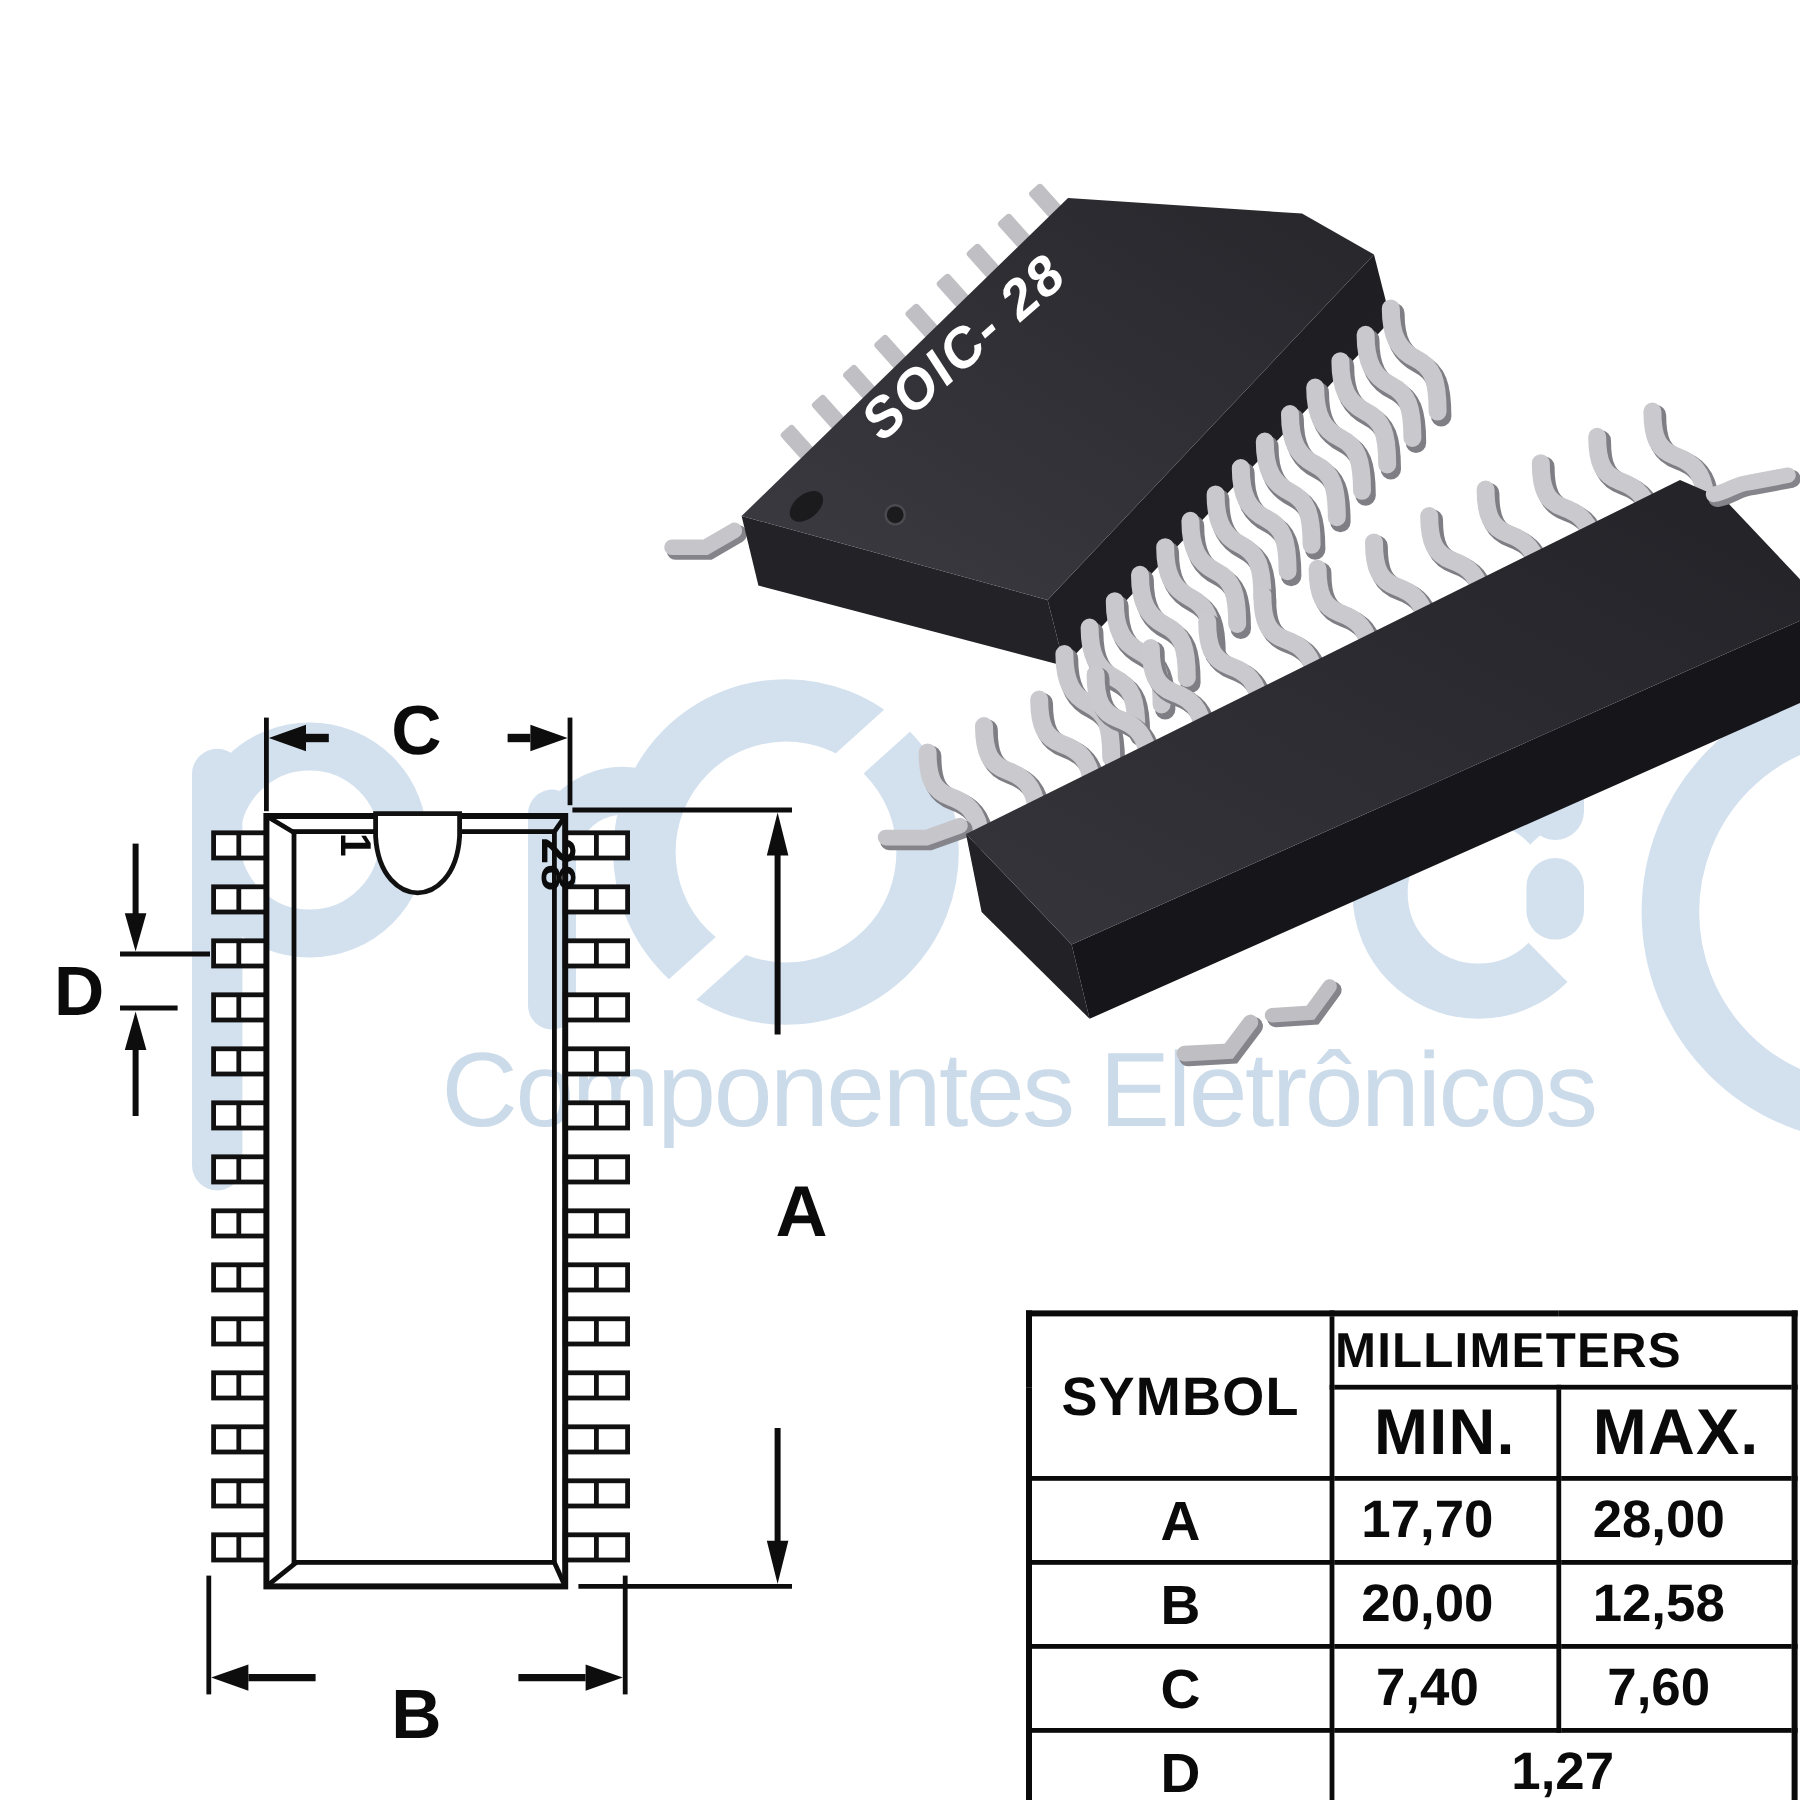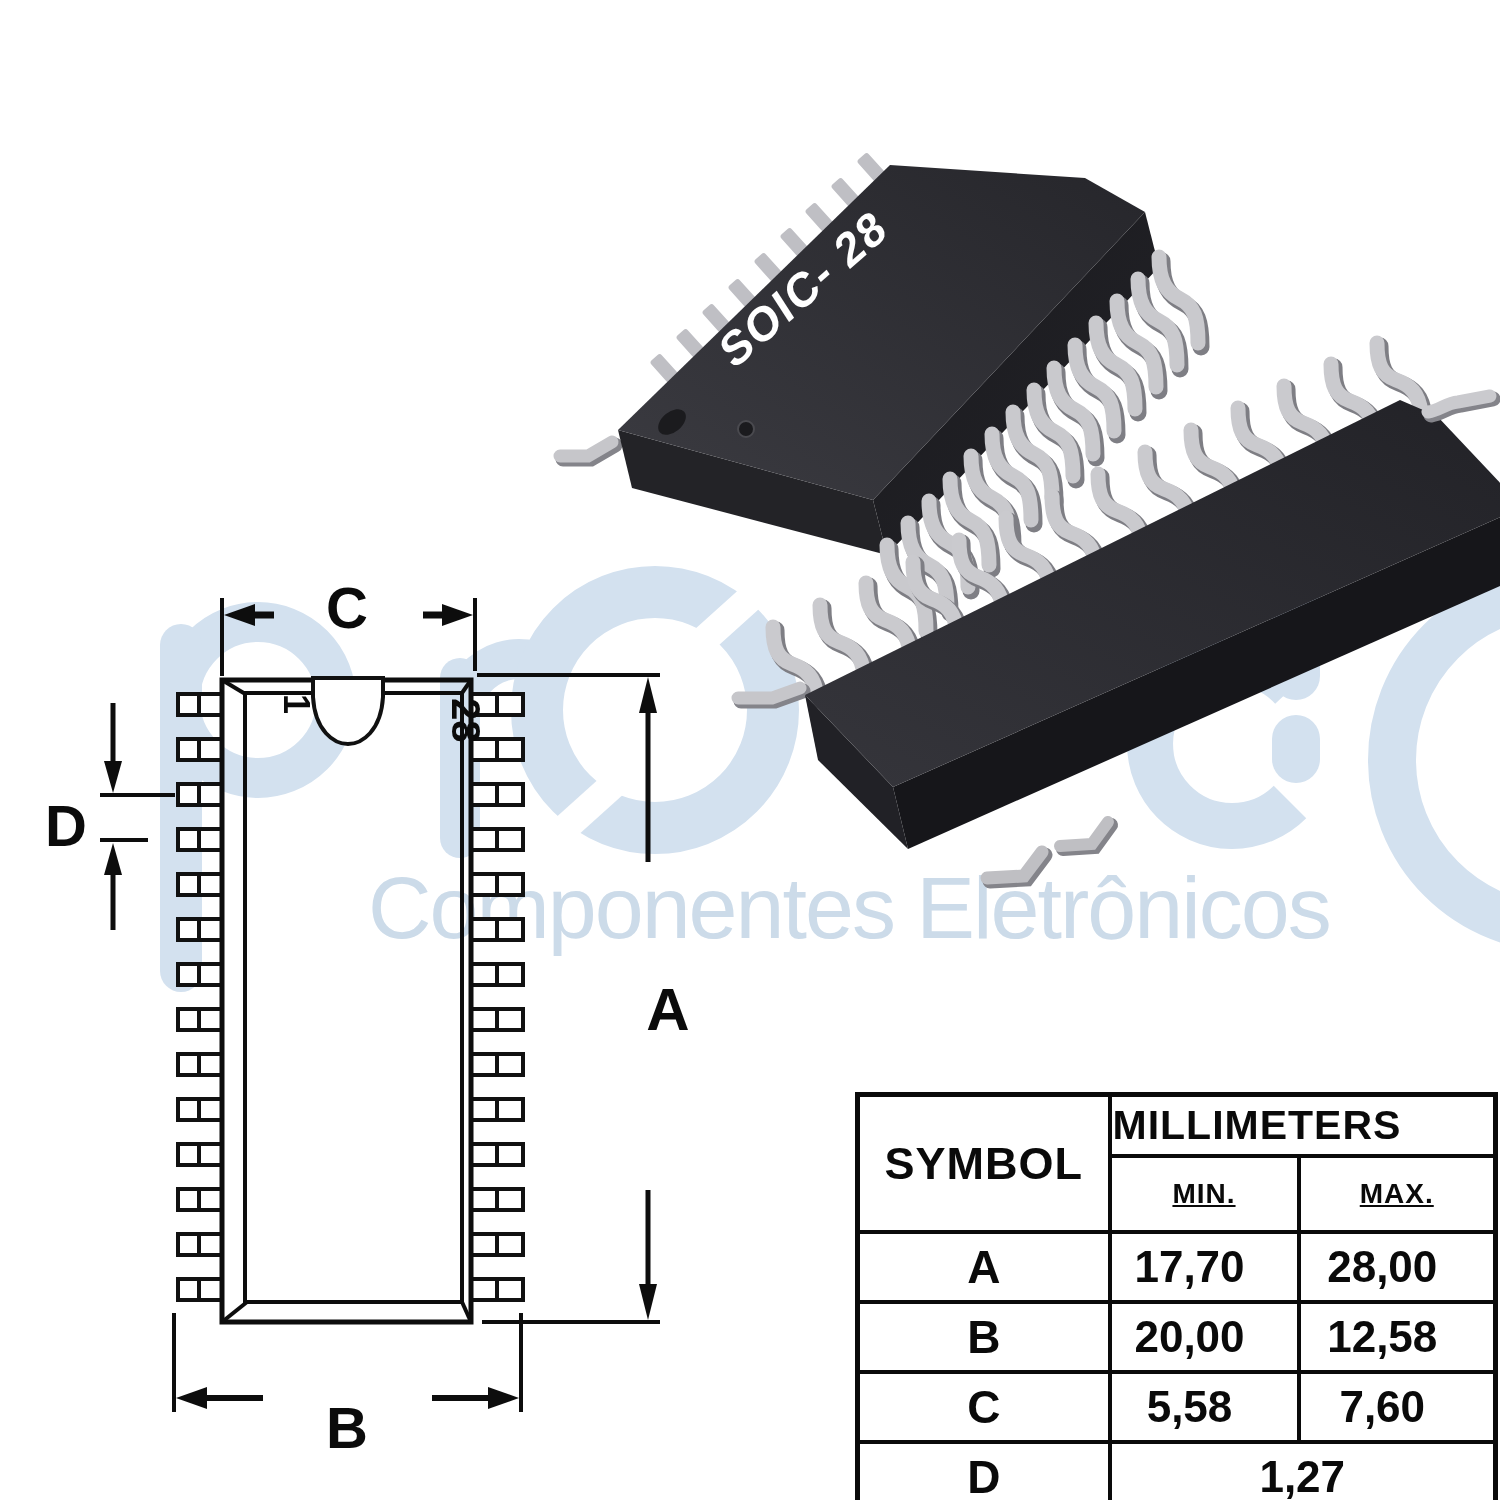--- a/index.html
+++ b/index.html
@@ -6,21 +6,21 @@
   .stage{position:relative;width:1500px;height:1500px;background:#ffffff;overflow:hidden;
          font-family:"Liberation Sans",sans-serif;}
   .stage svg{position:absolute;left:0;top:0;}
   
   table.dims{position:absolute;left:855px;top:1092px;width:638px;border-collapse:collapse;
              table-layout:fixed;background:#fff;border:5px solid #0a0a0a;}
   table.dims th,table.dims td{border:4px solid #0a0a0a;color:#0a0a0a;font-weight:bold;
              font-family:"Liberation Sans",sans-serif;white-space:nowrap;}
   th.symbol-h{font-size:45px;text-align:center;letter-spacing:1px;}
   th.group-h{font-size:41px;height:55px;text-align:left;letter-spacing:1px;}
-  th.sub-h{font-size:28px;height:70px;letter-spacing:1px;text-decoration:underline;}
+  th.sub-h{font-size:54px;height:70px;letter-spacing:1px;}
   td.sym{font-size:46px;text-align:center;height:64px;}
   td.val{font-size:44px;text-align:center;padding-right:30px;height:64px;}
   td.valspan{font-size:44px;text-align:center;height:61px;}
   
   .ink{stroke:#0d0d0d;fill:none;}
   .lbl{font-weight:bold;fill:#0b0b0b;}
   .tagline{font-size:88px;fill:#ccdbe9;letter-spacing:-2px;}
   .wm{fill:none;stroke:#d3e1ef;}
   .wmf{fill:#d3e1ef;stroke:none;}
 </style>
@@ -263,21 +263,21 @@
     <td class="val">17,70</td>
     <td class="val">28,00</td>
   </tr>
   <tr>
     <td class="sym">B</td>
     <td class="val">20,00</td>
     <td class="val">12,58</td>
   </tr>
   <tr>
     <td class="sym">C</td>
-    <td class="val">5,58</td>
+    <td class="val">7,40</td>
     <td class="val">7,60</td>
   </tr>
   <tr>
     <td class="sym">D</td>
     <td class="valspan" colspan="2">1,27</td>
   </tr>
 </tbody>
     </table>
 </div>
 

